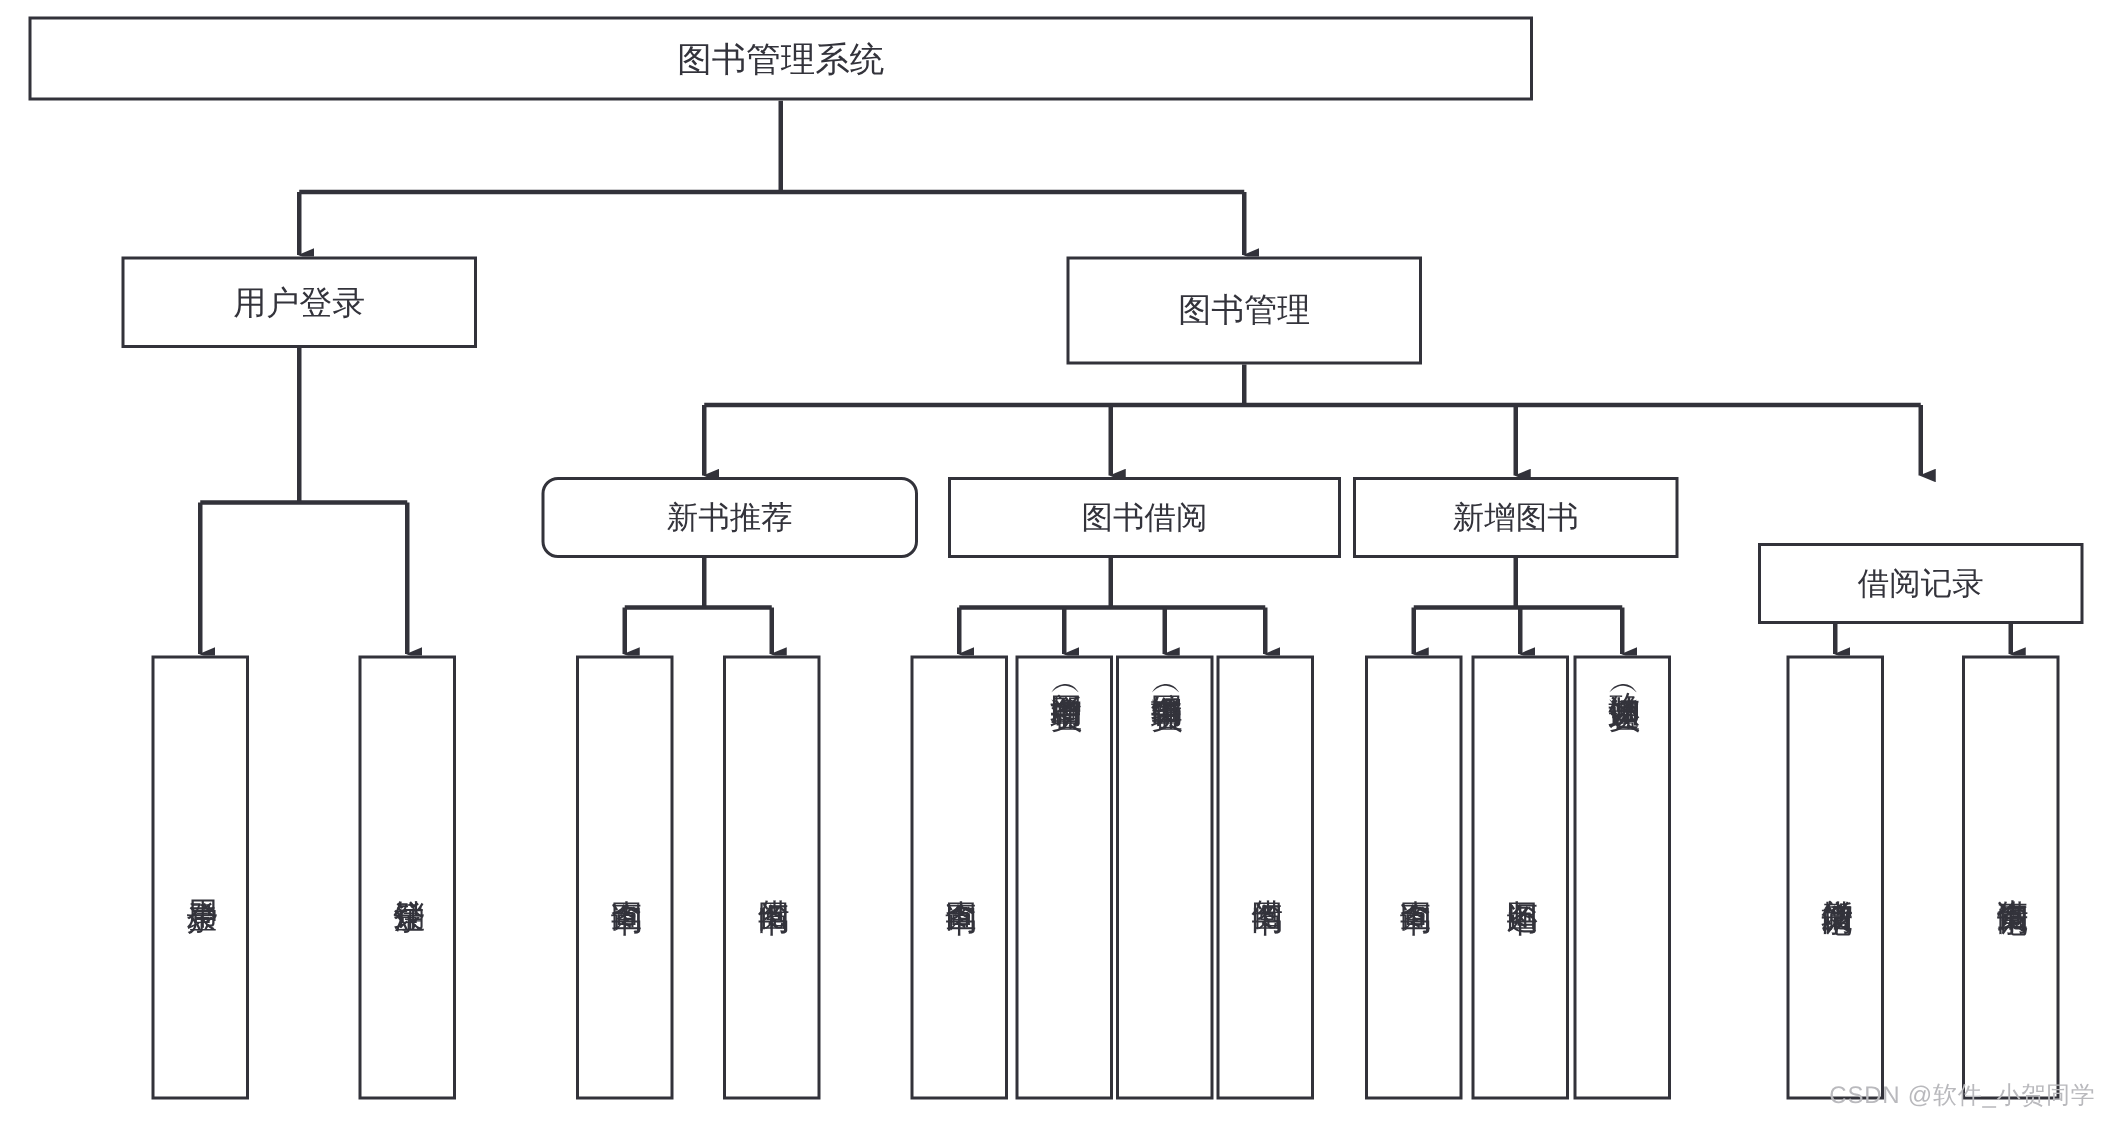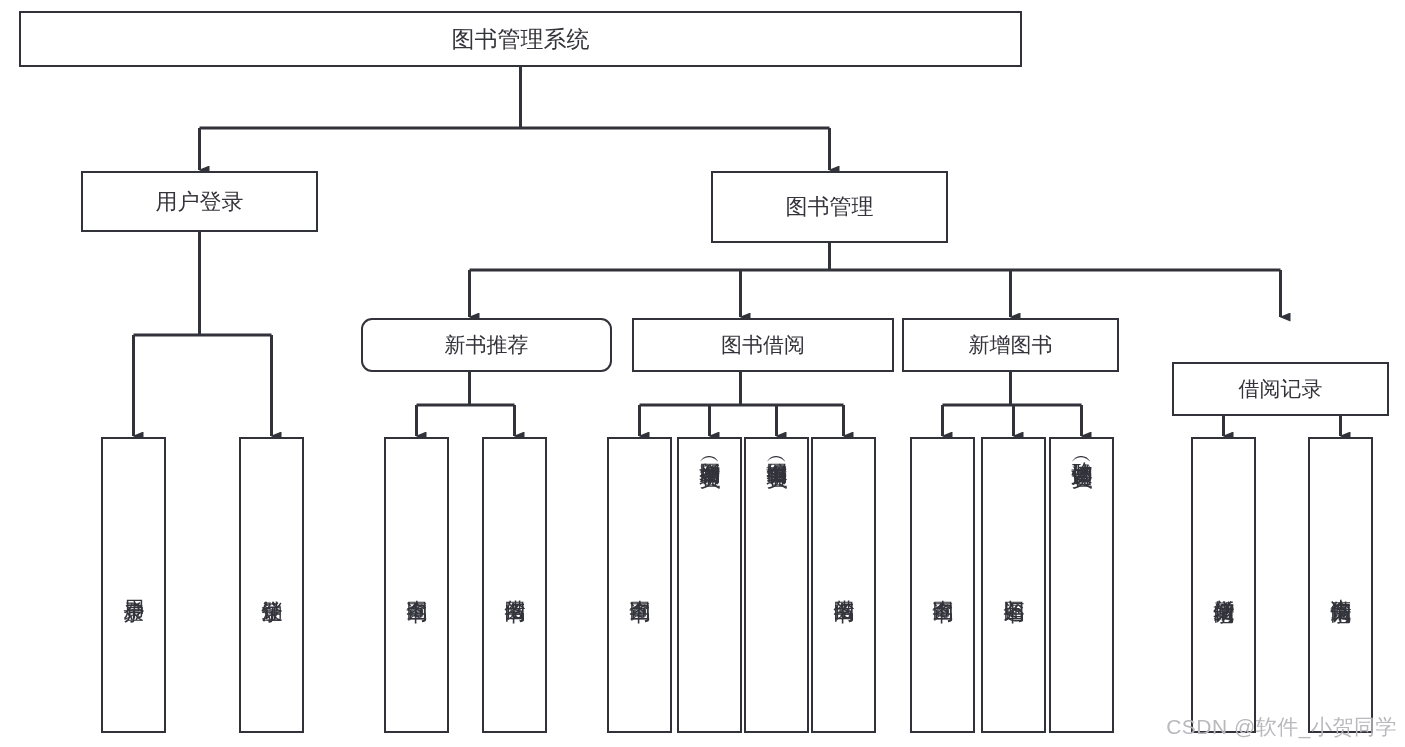--- a/index.html
+++ b/index.html
@@ -60,21 +60,21 @@
     justify-content: flex-start;
   }
   .node-label {
     display: block;
     white-space: pre-line;
   }
   #watermark {
     position: absolute;
     right: 8px;
     bottom: 6px;
-    font-size: 21px;
+    font-size: 16px;
     color: #b9b9bd;
     letter-spacing: 0.5px;
     z-index: 5;
     white-space: nowrap;
   }
 </style>
 </head>
 <body>
 
 <div id="canvas">

